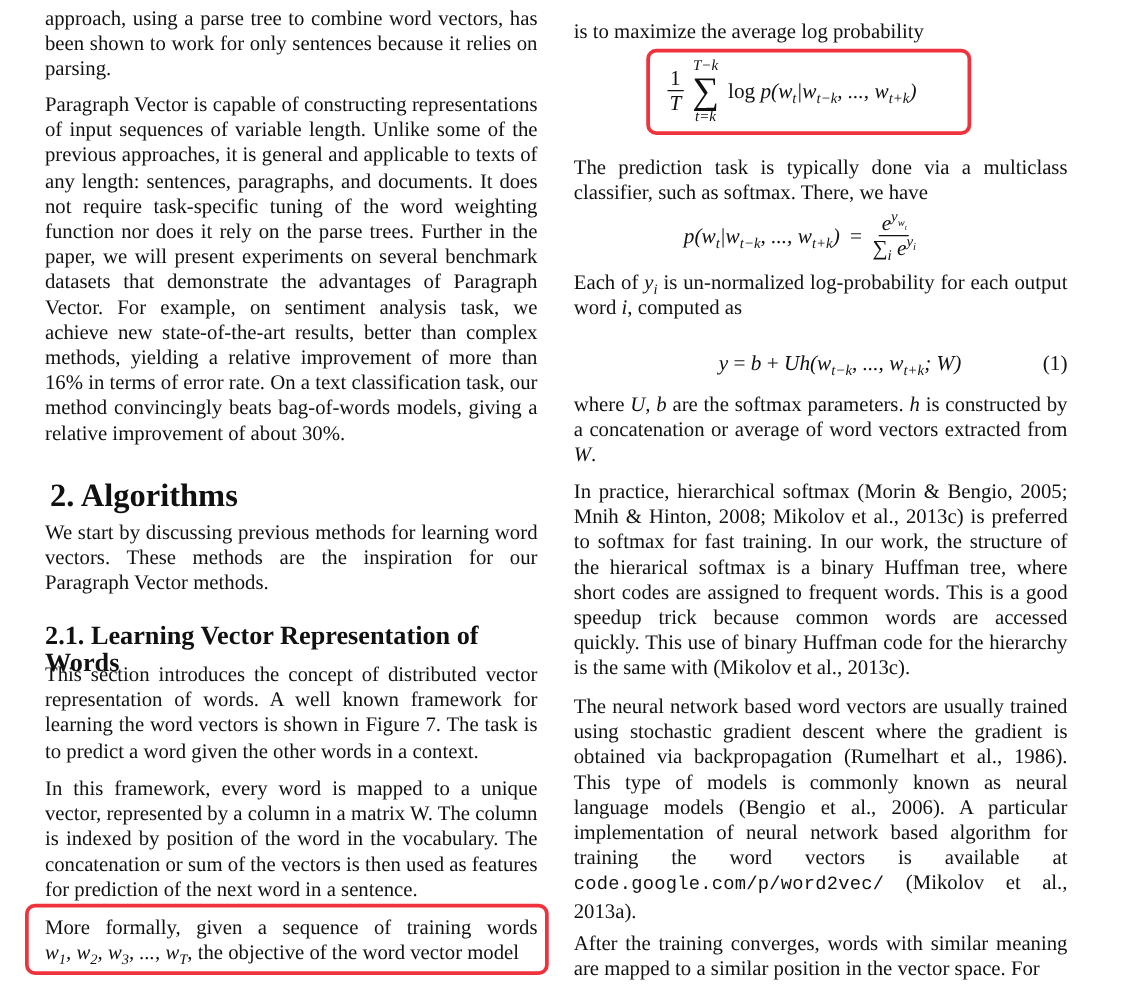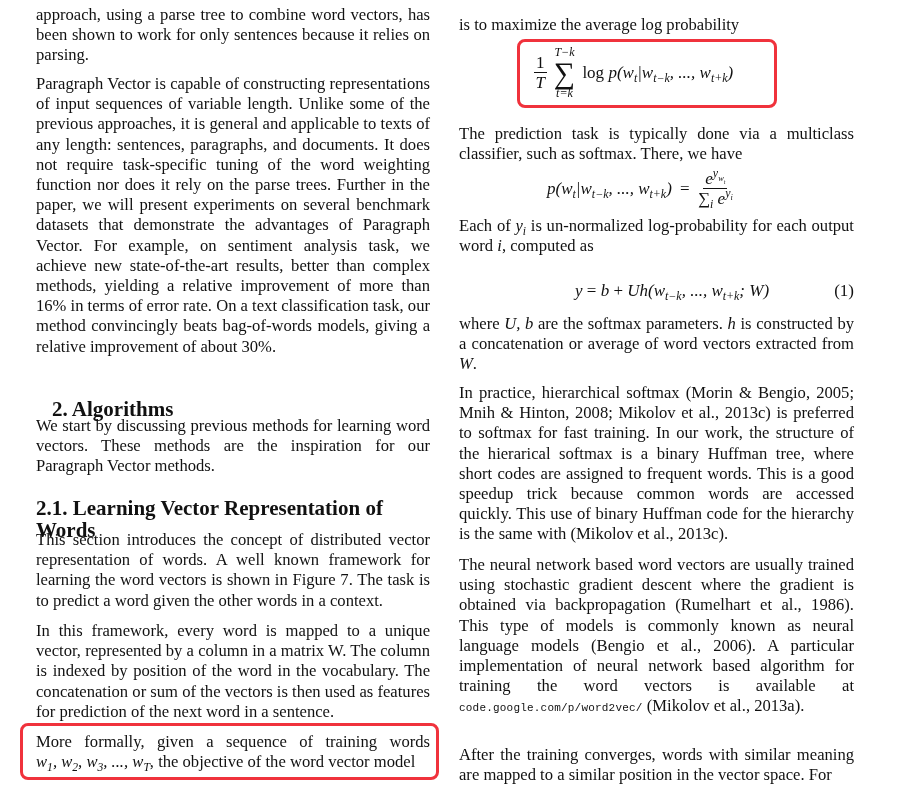--- a/index.html
+++ b/index.html
@@ -2,25 +2,25 @@
 <html><head>
 <meta charset="utf-8">
 <style>
   html, body { margin:0; padding:0; background:#ffffff; }
   body { width:902px; height:800px; position:relative; overflow:hidden;
          font-family:"Liberation Serif", "DejaVu Serif", serif; color:#111; }
   .col { position:absolute; top:0; }
   .col-left { left:36px; width:394px; }
   .col-right { left:459px; width:395px; }
   p.para { margin:0; font-size:16.6px; line-height:20.2px; text-align:justify; }
-  h2.sec { margin:16px; font-size:21px; font-weight:bold; line-height:26px; }
+  h2.sec { margin:4px; font-size:26px; font-weight:bold; line-height:26px; }
   h3.subsec { margin:0; font-size:21px; font-weight:bold; line-height:22px; }
   .math { font-family:"Liberation Serif", "DejaVu Serif", serif; font-style:italic; }
   .rm { font-style:normal; }
-  .mono { font-family:"Liberation Mono", "DejaVu Sans Mono", monospace; font-size:11px; letter-spacing:0.2px; }
+  .mono { font-family:"Liberation Mono", "DejaVu Sans Mono", monospace; font-size:15px; letter-spacing:0.2px; }
   sub, sup { font-size:70%; line-height:0; }
   .highlight-box { position:absolute; border:3px solid #f0323c; border-radius:8px; box-sizing:border-box; }
   .eq-block { position:absolute; font-size:17px; }
   .frac { display:inline-flex; flex-direction:column; align-items:center; vertical-align:middle; }
   .frac .num { border-bottom:1px solid #111; padding:0 2px; line-height:18px; }
   .frac .den { line-height:18px; padding-top:1px; }
   .sum { display:inline-flex; flex-direction:column; align-items:center; vertical-align:middle; margin:0 3px; }
   .sum .lim { font-size:12px; font-style:italic; line-height:13px; }
   .sum .sigma { font-size:30px; line-height:28px; font-style:normal; }
   .eqno { position:absolute; right:0; font-style:normal; }

